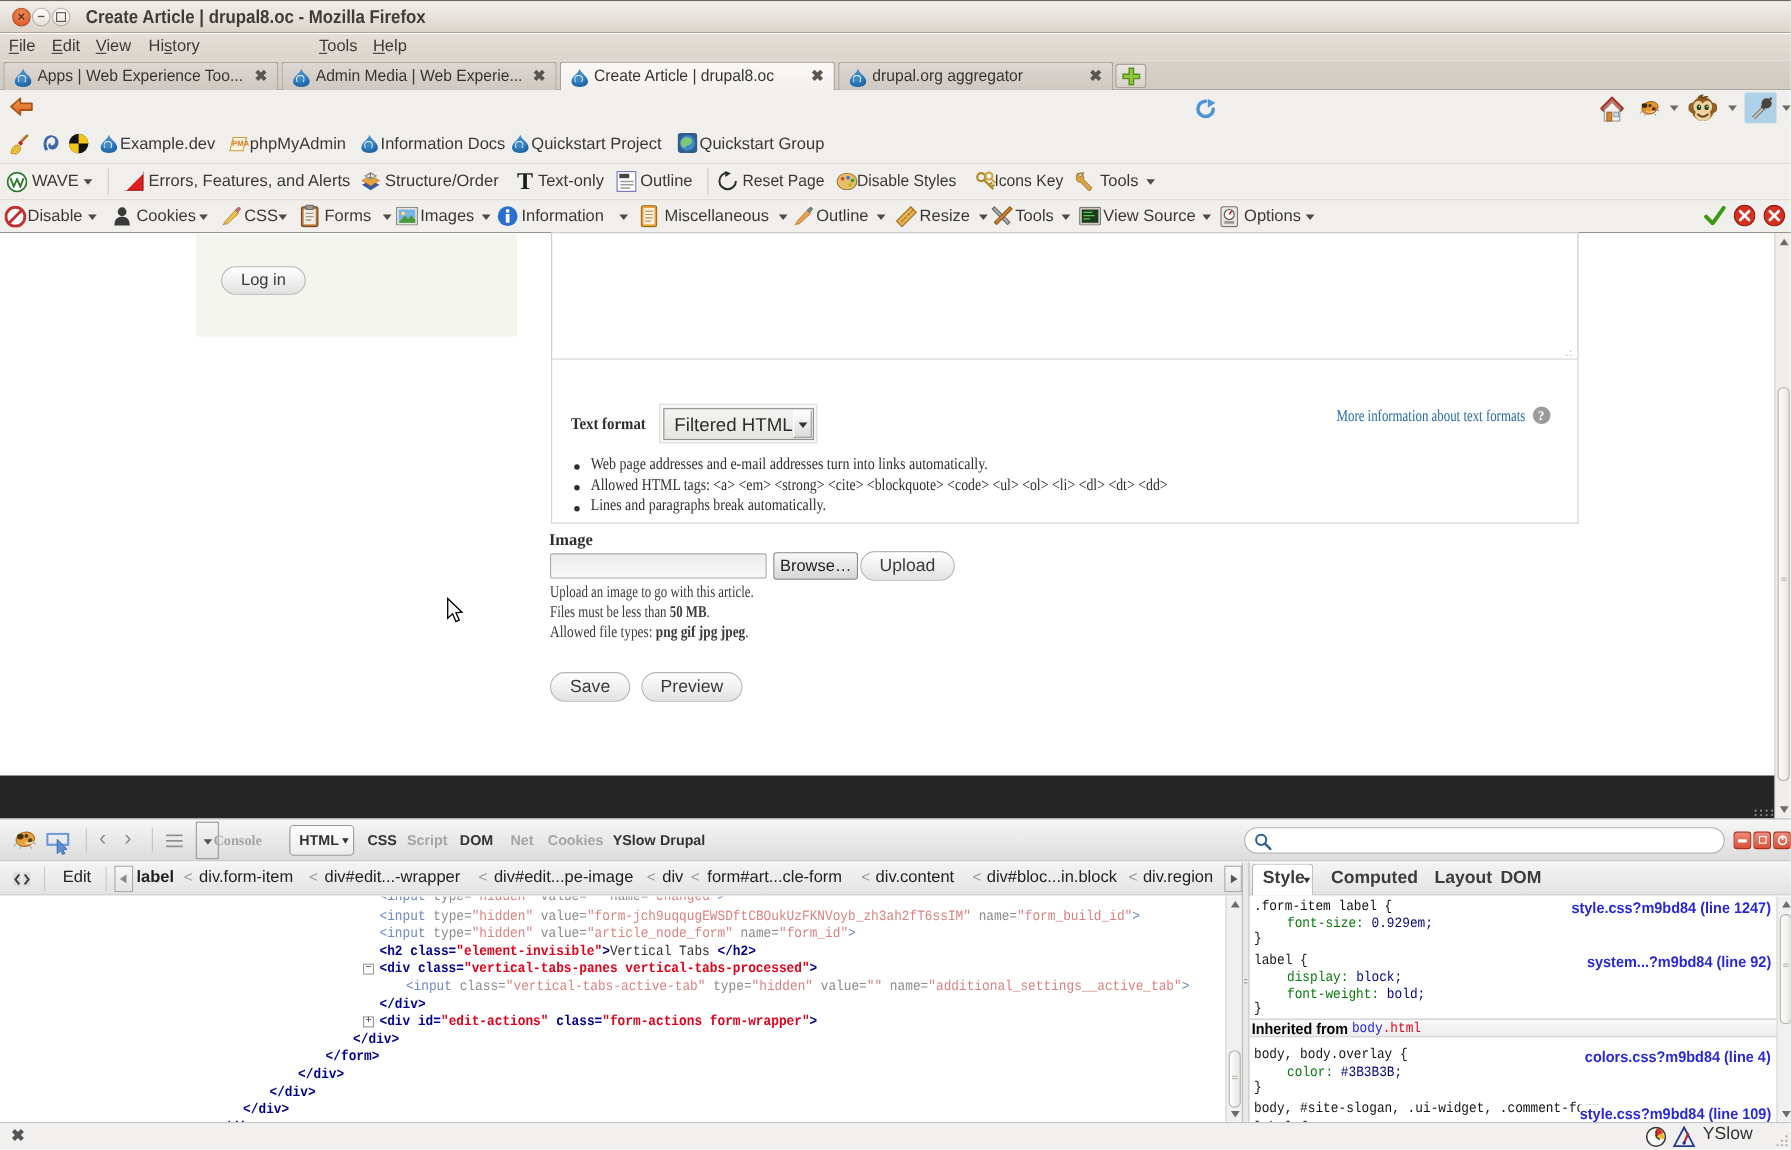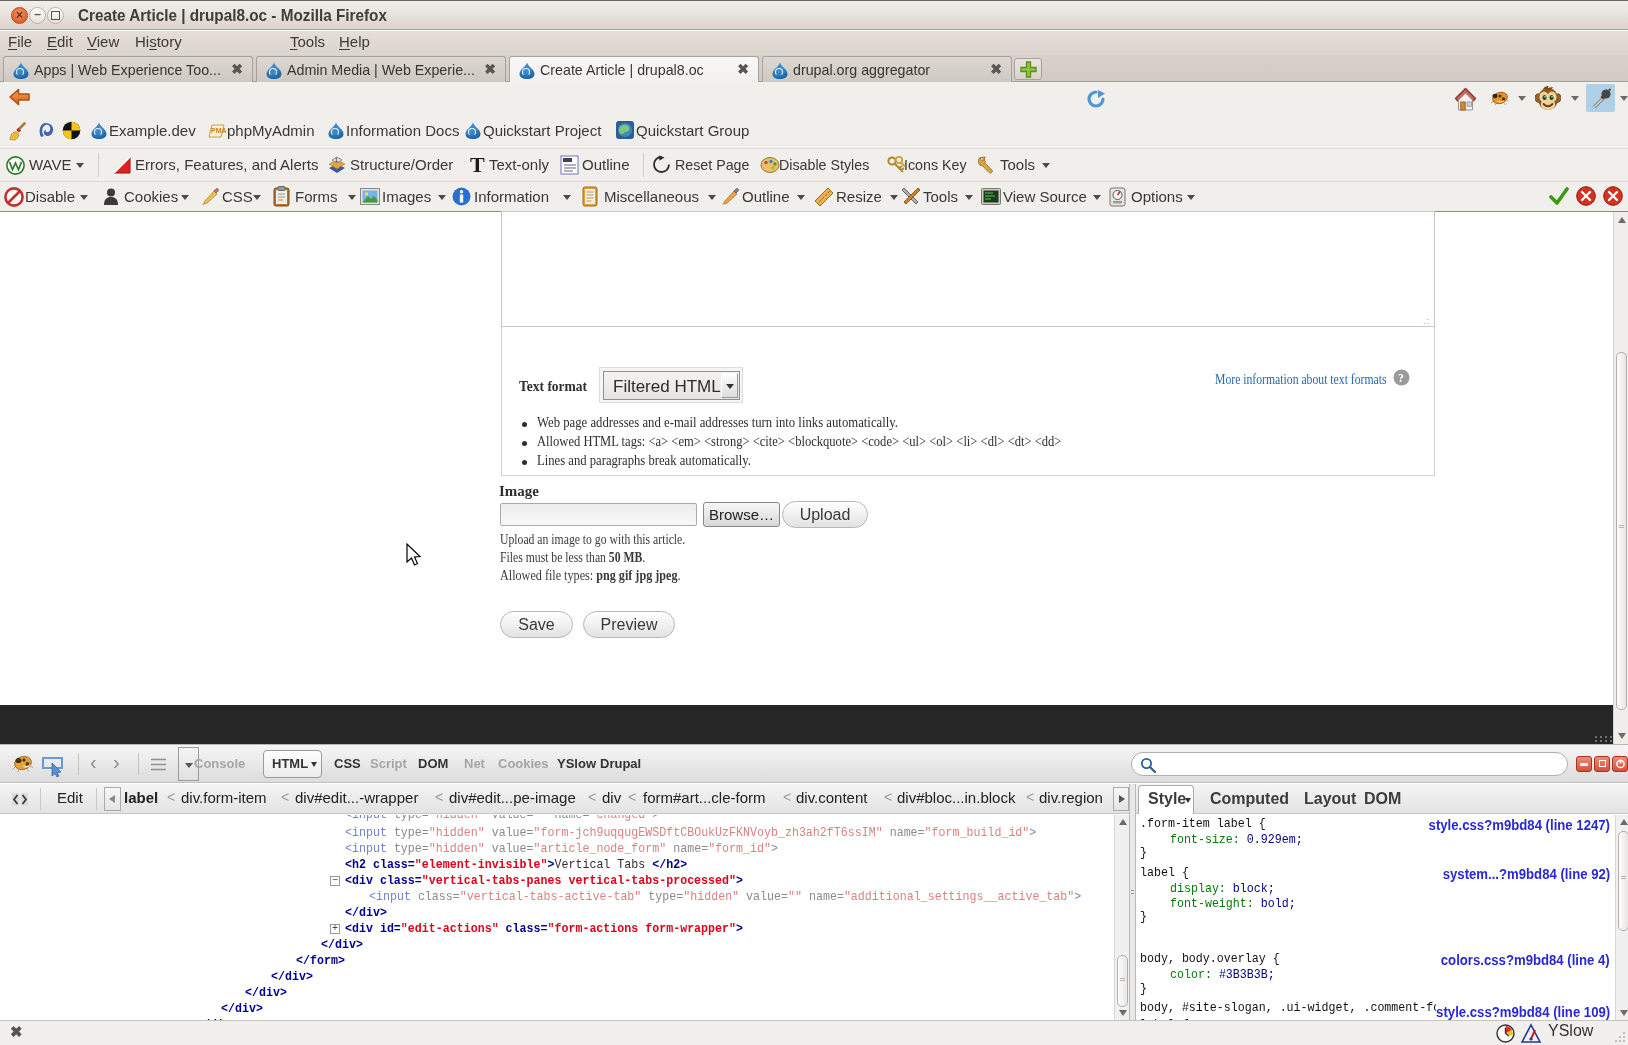--- a/index.html
+++ b/index.html
@@ -370,20 +370,23 @@
   <svg class="abs" style="left:1576px; top:4px;" width="20" height="20" viewBox="0 0 20 20">
     <circle cx="10" cy="10" r="9.3" fill="#d63020" stroke="#8f1810"></circle>
     <path d="M6 6 L14 14 M14 6 L6 14" stroke="#fff" stroke-width="2.4" stroke-linecap="round"></path>
   </svg>
   <svg class="abs" style="left:1603px; top:4px;" width="20" height="20" viewBox="0 0 20 20">
     <circle cx="10" cy="10" r="9.3" fill="#d63020" stroke="#8f1810"></circle>
     <path d="M6 6 L14 14 M14 6 L6 14" stroke="#fff" stroke-width="2.4" stroke-linecap="round"></path>
   </svg>
 </div>
 <div class="abs" id="content">
+  <div id="sidebox">
+    <div class="pill" style="left:23px; top:29px; width:77px; height:26px; line-height:24px;">Log in</div>
+  </div>
   <div id="textarea">
     <span class="abs" style="right:4px; bottom:0px; color:#999; font-size:9px; letter-spacing:1px;">.:</span>
   </div>
   <div id="fieldset">
     <span class="abs serif" style="left:17px; top:51px; font-size:15px; font-weight:bold; color:#2e2e2e; transform:scaleX(0.9); transform-origin:0 0;">Text format</span>
     <div class="abs" style="left:97px; top:40px; width:144px; height:36px; background:#f6f5f3; border:1px solid #dcdcdc;">
       <div class="abs" style="left:3px; top:3px; width:137px; height:29px; background:linear-gradient(#f4f3f1,#e6e4e1); border:1px solid #8f8f8f;">
         <span class="abs" style="left:9px; top:5px; font-size:17px; color:#2d2d2d;">Filtered HTML</span>
         <div class="abs" style="right:1px; top:1px; width:17px; height:25px; background:linear-gradient(#fdfdfd,#dcdcdc); border:1px solid #9a9a9a; border-top-color:#fff; border-left-color:#fff;">
           <div class="caret" style="left:4px; top:10px; border-top-color:#333;"></div>
@@ -455,21 +458,21 @@
   <div class="tsep" style="left:78px; top:8px; height:22px; background:#c2c2c2;"></div>
   <span class="abs" style="left:90px; top:6px; font-size:20px; color:#8a8a8a;">‹</span>
   <span class="abs" style="left:113px; top:6px; font-size:20px; color:#8a8a8a;">›</span>
   <div class="tsep" style="left:138px; top:8px; height:22px; background:#c2c2c2;"></div>
   <svg class="abs" style="left:150px; top:13px;" width="17" height="13" viewBox="0 0 17 13">
     <path d="M1 1.5 h15 M1 6.5 h15 M1 11.5 h15" stroke="#909090" stroke-width="1.6"></path>
   </svg>
   <div class="abs" style="left:178px; top:2px; width:21px; height:34px; background:linear-gradient(#f4f4f4,#e0e0e0); border:1px solid #9a9a9a;">
     <div class="caret" style="left:6px; top:15px; border-top-color:#555;"></div>
   </div>
-  <span class="fbtab dis" style="left:194px;">Console</span>
+  <span class="fbtab dis" style="left:194px;font-family:Liberation Serif, serif;">Console</span>
   <div class="abs" style="left:263px; top:5px; width:59px; height:28px; background:linear-gradient(#fefefe,#ececec); border:1px solid #9a9a9a; border-radius:4px;"></div>
   <span class="fbtab" style="left:272px;">HTML</span>
   <div class="caret" style="left:311px; top:17px; border-top-color:#333; border-left-width:3.5px; border-right-width:3.5px;"></div>
   <span class="fbtab" style="left:334px;">CSS</span>
   <span class="fbtab dis" style="left:370px;">Script</span>
   <span class="fbtab" style="left:418px;">DOM</span>
   <span class="fbtab dis" style="left:464px;text-align:right;">Net</span>
   <span class="fbtab dis" style="left:498px;">Cookies</span>
   <span class="fbtab" style="left:557px;">YSlow</span>
   <span class="fbtab" style="left:600px;">Drupal</span>
@@ -564,20 +567,24 @@
 <div class="abs" id="fb-right">
   <div class="mono abs" style="left:4px; top:1px; color:#111;">.form-item label {</div>
   <span class="csslink" style="top:2px; right:5px;">style.css?m9bd84 (line 1247)</span>
   <div class="mono abs" style="left:34px; top:17px;"><span class="prop">font-size:</span> <span class="val">0.929em;</span></div>
   <div class="mono abs" style="left:4px; top:30px; color:#111;">}</div>
   <div class="mono abs" style="left:4px; top:50px; color:#111;">label {</div>
   <span class="csslink" style="top:51px; right:5px;">system...?m9bd84 (line 92)</span>
   <div class="mono abs" style="left:34px; top:66px;"><span class="prop">display:</span> <span class="val">block;</span></div>
   <div class="mono abs" style="left:34px; top:81px;"><span class="prop">font-weight:</span> <span class="val">bold;</span></div>
   <div class="mono abs" style="left:4px; top:94px; color:#111;">}</div>
+  <div class="abs" style="left:0; top:111px; width:479px; height:17px; background:linear-gradient(#fbfbfb,#ededed); border-top:1px solid #c4c4c4; border-bottom:1px solid #cccccc;">
+    <span class="abs" style="left:2px; top:0px; font-size:14px; font-weight:bold; color:#000; transform:scaleX(0.93); transform-origin:0 0;">Inherited from </span>
+    <span class="mono abs" style="left:93px; top:0px;"><span style="color:#2424d8;">body</span><span style="color:#e2001a;">.html</span></span>
+  </div>
   <div class="mono abs" style="left:4px; top:136px; color:#111;">body, body.overlay {</div>
   <span class="csslink" style="top:137px; right:5px;">colors.css?m9bd84 (line 4)</span>
   <div class="mono abs" style="left:34px; top:152px;"><span class="prop">color:</span> <span class="val">#3B3B3B;</span></div>
   <div class="mono abs" style="left:4px; top:166px; color:#111;">}</div>
   <div class="mono abs" style="left:4px; top:185px; color:#111;">body, #site-slogan, .ui-widget, .comment-form</div>
   <span class="csslink" style="top:189px; right:5px; background:#fff;">style.css?m9bd84 (line 109)</span>
   <div class="mono abs" style="left:4px; top:202px; color:#111;">label {</div>
 </div>
 <div class="abs" id="fb-rscroll">
   <div class="sb-arrow2" style="top:2px;">

